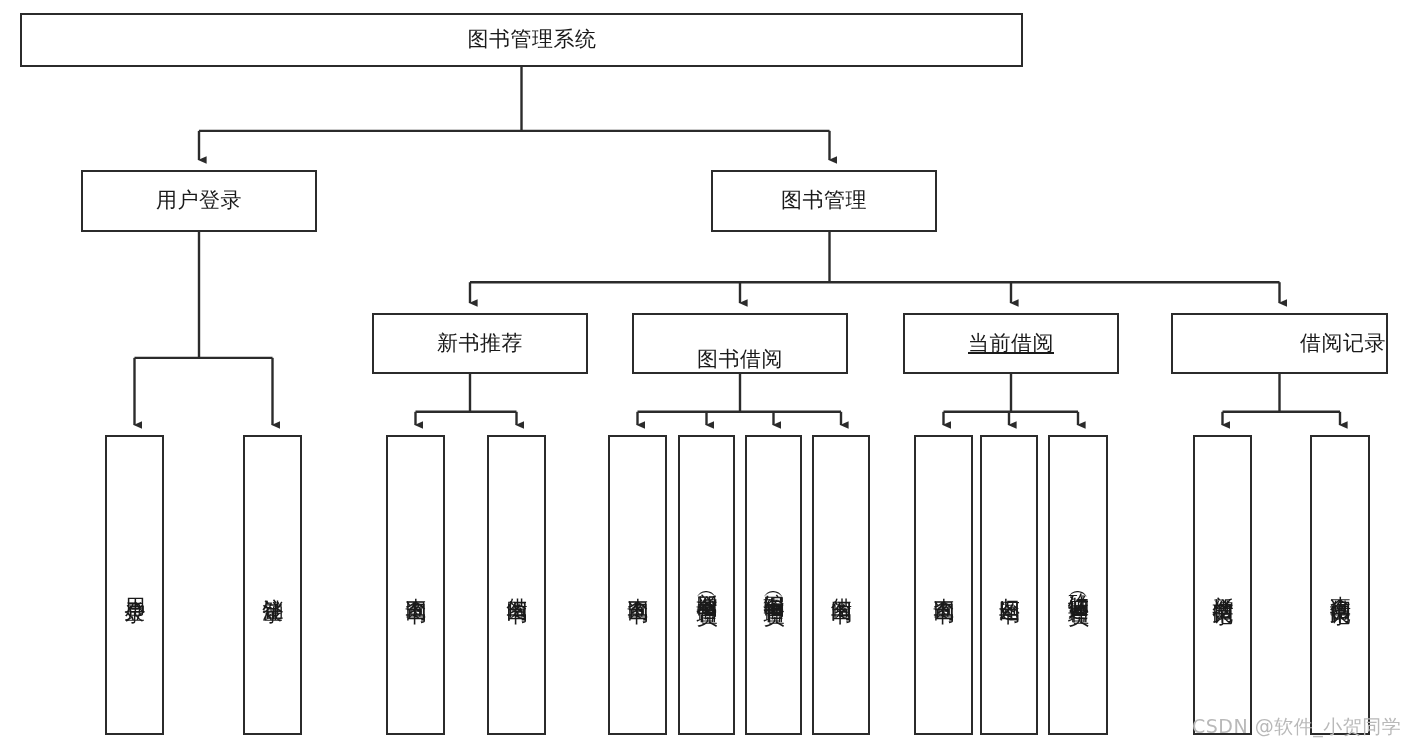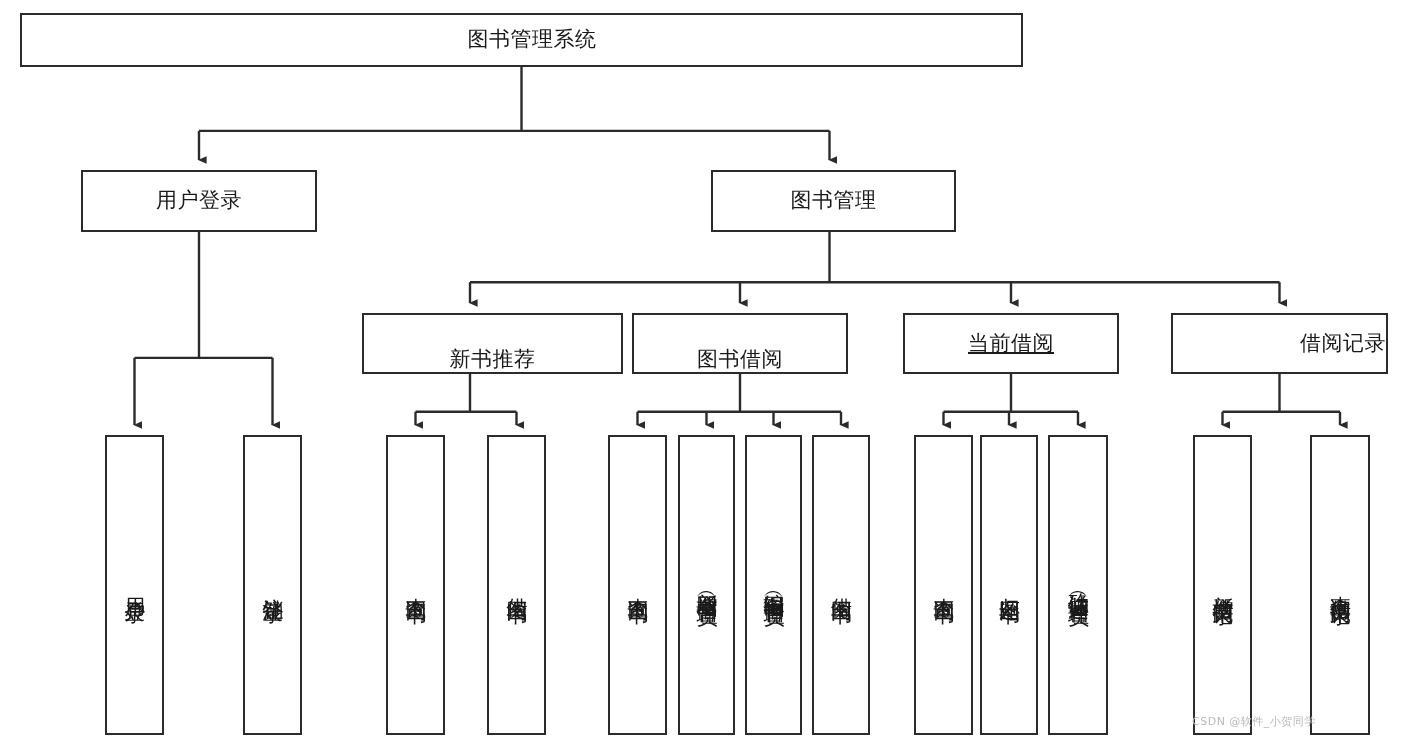--- a/index.html
+++ b/index.html
@@ -56,21 +56,21 @@
     writing-mode: vertical-rl;
     text-orientation: upright;
     font-size: 21px;
     line-height: 1.0;
     letter-spacing: 2px;
     max-height: 100%;
   }
   .watermark {
     position: absolute;
     color: #b9b9b9;
-    font-size: 11px;
+    font-size: 19px;
     white-space: nowrap;
     letter-spacing: 0.5px;
     user-select: none;
   }
 </style>
 </head>
 <body>
 
 <div id="canvas">
   <svg id="wires" xmlns="http://www.w3.org/2000/svg">
@@ -115,24 +115,24 @@
         <path d="M 1340 411.82 L 1340 425" marker-end="url(#arrowhead)"></path>
       </g>
   </svg>
   <div id="nodes-layer">
       <div class="node horiz" style="left: 20px; top: 13px; width: 1003px; height: 54px; padding-left: 21px;">
         <span class="label">图书管理系统</span>
       </div>
       <div class="node horiz" style="left: 81px; top: 170px; width: 236px; height: 62px;">
         <span class="label">用户登录</span>
       </div>
-      <div class="node horiz" style="left: 711px; top: 170px; width: 245px; height: 62px;">
+      <div class="node horiz" style="left: 711px; top: 170px; width: 226px; height: 62px;">
         <span class="label">图书管理</span>
       </div>
-      <div class="node horiz" style="left: 362px; top: 313px; width: 261px; height: 61px; align-items: flex-end;">
+      <div class="node horiz" style="left: 372px; top: 313px; width: 216px; height: 61px;">
         <span class="label">新书推荐</span>
       </div>
       <div class="node horiz" style="left: 632px; top: 313px; width: 216px; height: 61px; align-items: flex-end;">
         <span class="label">图书借阅</span>
       </div>
       <div class="node horiz" style="left: 903px; top: 313px; width: 216px; height: 61px; text-decoration: underline;">
         <span class="label">当前借阅</span>
       </div>
       <div class="node horiz" style="left: 1171px; top: 313px; width: 217px; height: 61px; justify-content: flex-end;">
         <span class="label">借阅记录</span>

